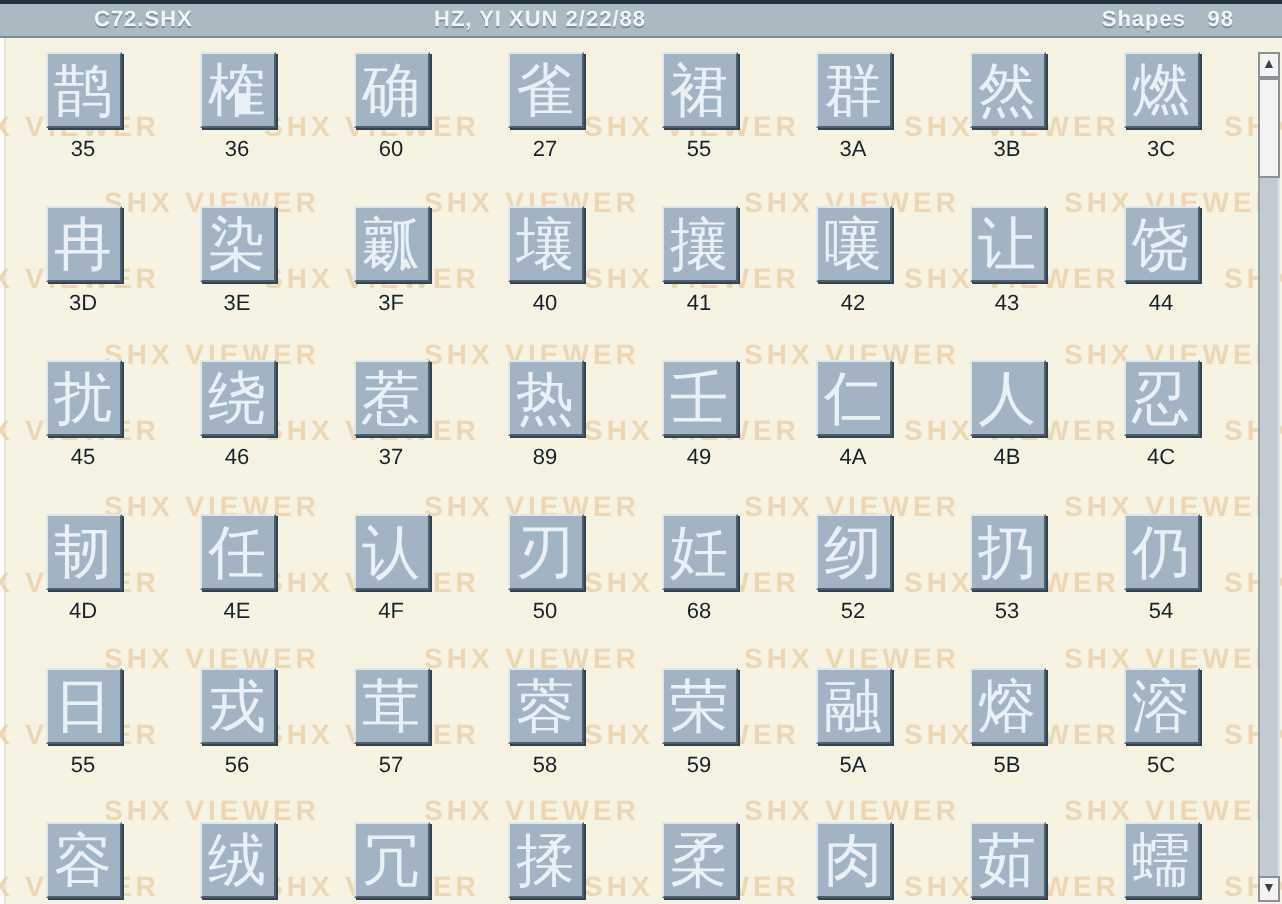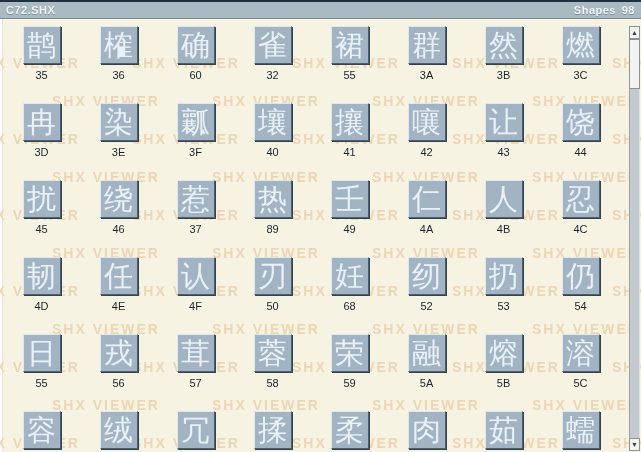--- a/index.html
+++ b/index.html
@@ -14,26 +14,26 @@
     position:absolute;left:0;top:0;right:0;height:16px;
     background:#a9bac2;
     border-top:2px solid #20303e;
     border-bottom:1px solid #7c8c96;
     z-index:5;
   }
   .header span{
     position:absolute;top:2px;
     font-size:11px;font-weight:bold;color:#f0f4f6;
     text-shadow:0 1px 0 rgba(40,60,75,.35);
-    white-space:nowrap;letter-spacing:.5px;
+    white-space:nowrap;letter-spacing:.5px;margin-left:41px;
   }
   .h-fname{left:6px;}
   .h-desc{left:176px;}
-  .h-shapes{right:25px;text-align:right;}
-  .h-count{right:6px;color:#e3ecef;}
+  .h-shapes{right:48px;text-align:right;}
+  .h-count{right:24px;color:#e3ecef;}
   
   .content{
     position:absolute;left:0;top:17px;right:0;bottom:0;
     background:#f7f3e2;
     box-shadow:inset 0 2px 0 #ffffff, inset 2px 0 0 #ffffff, inset 3px 0 0 #e9e5d2;
     overflow:hidden;
   }
   
   .wmlayer{position:absolute;left:0;top:0;right:0;bottom:0;z-index:1;overflow:hidden;}
   .wm{
@@ -80,20 +80,21 @@
   .sb-thumb{
     position:absolute;top:0;left:-1px;right:-1px;height:50px;
     background:#f3f3f1;border:1px solid #8a9298;box-sizing:border-box;cursor:pointer;
   }
 </style>
 </head>
 <body>
 
 <div class="header">
   <span class="h-fname">C72.SHX</span>
+  <span class="h-desc">HZ, YI XUN 2/22/88</span>
   <span class="h-shapes">Shapes</span>
   <span class="h-count">98</span>
 </div>
 
 <div class="content">
   <div class="wmlayer">
       <span class="wm" style="left: -28px; top: 38px;">SHX VIEWER</span>
       <span class="wm" style="left: 132px; top: 38px;">SHX VIEWER</span>
       <span class="wm" style="left: 292px; top: 38px;">SHX VIEWER</span>
       <span class="wm" style="left: 452px; top: 38px;">SHX VIEWER</span>
@@ -163,21 +164,21 @@
     <div class="tile">
       <span class="glyph">确</span>
     </div>
     <div class="code">60</div>
   </div>
 
   <div class="cell">
     <div class="tile">
       <span class="glyph">雀</span>
     </div>
-    <div class="code">32</div>
+    <div class="code">27</div>
   </div>
 
   <div class="cell">
     <div class="tile">
       <span class="glyph">裙</span>
     </div>
     <div class="code">55</div>
   </div>
 
   <div class="cell">

